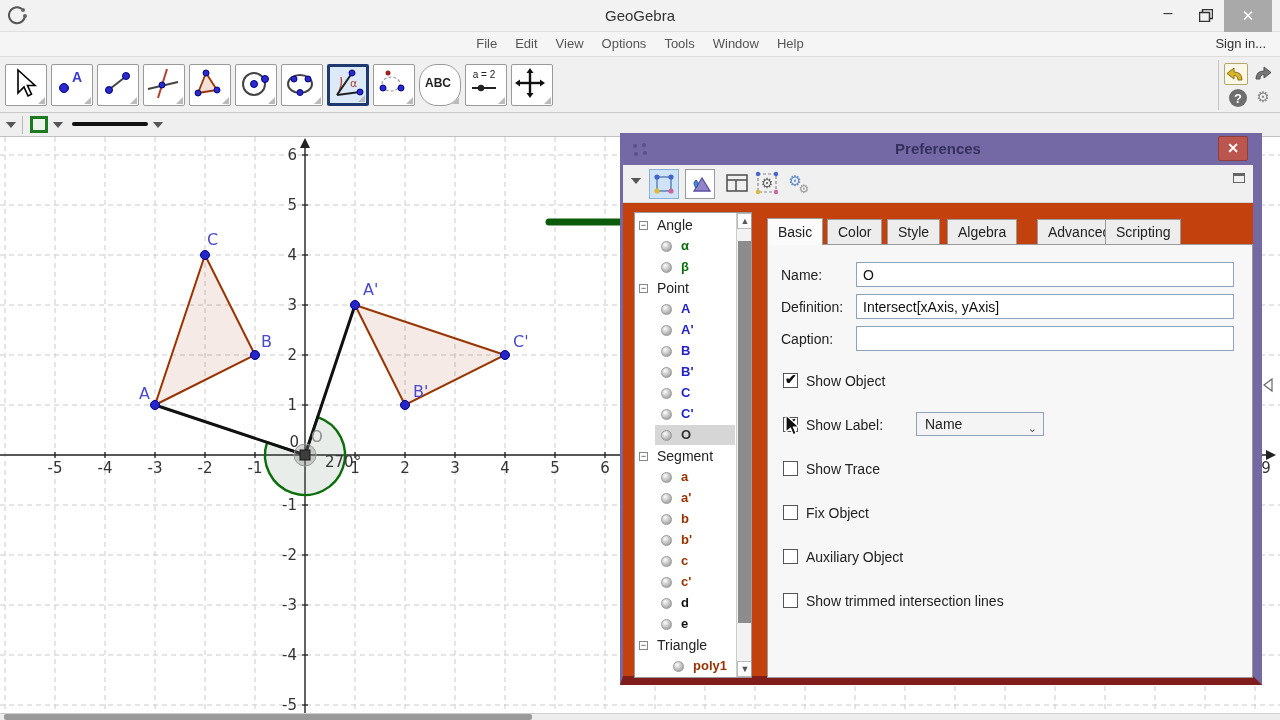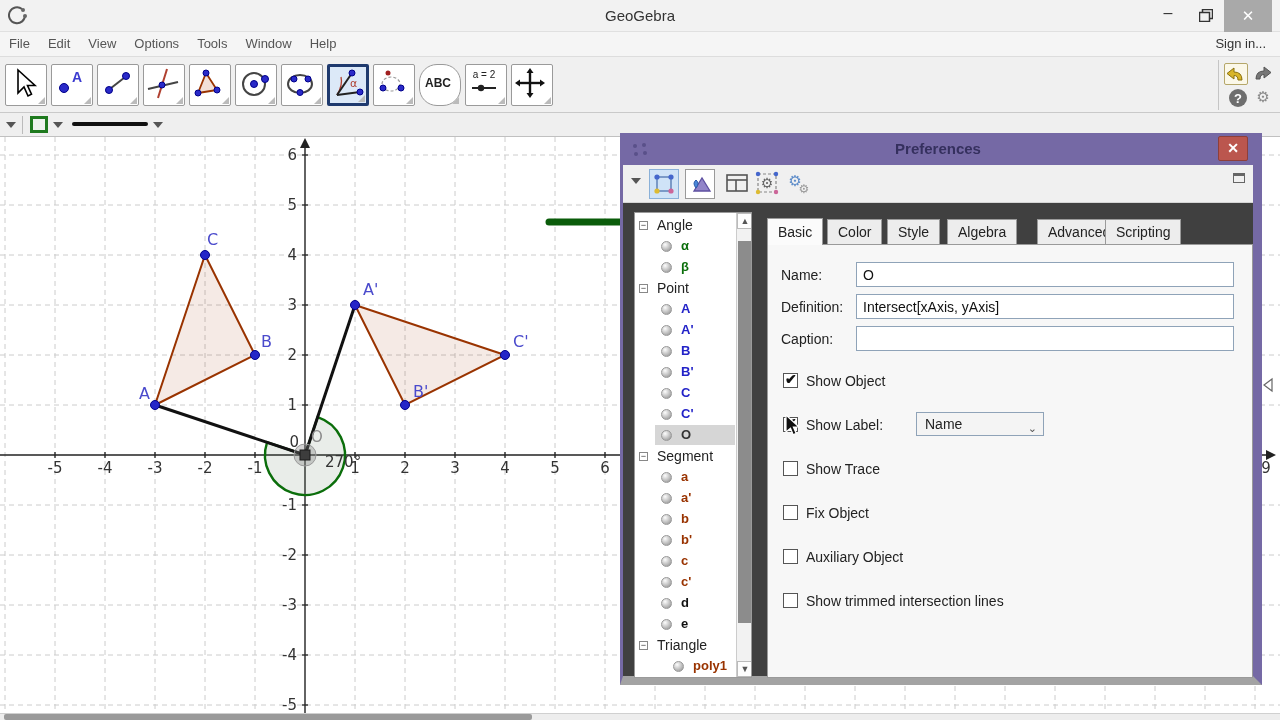--- a/index.html
+++ b/index.html
@@ -6,21 +6,21 @@
   html,body { width:1280px; height:720px; overflow:hidden;
     font-family:"Liberation Sans", sans-serif; background:#fff; }
   .abs { position:absolute; }
   
   #titlebar { left:0; top:0; width:1280px; height:32px; background:#f2f2f2; border-bottom:1px solid #e0e0e0; }
   #app-title { width:100%; text-align:center; line-height:32px; font-size:15px; color:#333; }
   .winbtn { top:0; height:32px; text-align:center; color:#333; }
   #btn-min { left:1150px; width:36px; font-size:16px; line-height:26px; }
   #btn-max { left:1188px; width:36px; padding-top:8px; }
   #btn-close-win { left:1224px; width:48px; background:#a9a9a9; color:#fff; font-size:15px; line-height:32px; }
-  #menubar { left:0; top:32px; width:1280px; height:25px; background:#f5f5f5; border-bottom:1px solid #ddd; }
+  #menubar { left:0; top:32px; width:1280px; height:25px; background:#f5f5f5; border-bottom:1px solid #ddd;text-align:center; }
   .menu-item { display:inline-block; padding:4px 9px; font-size:13px; color:#555; }
   #sign-in { right:14px; top:36px; font-size:13px; color:#333; }
   
   #toolbar { left:0; top:57px; width:1280px; height:56px; background:#f0f0f0; border-bottom:1px solid #c9c9c9; }
   .tool { position:absolute; top:7px; width:42px; height:42px; background:#fff; border:1px solid #9a9a9a; border-radius:2px; }
   .tool.selected { border:3px solid #1f3a6e; background:#dce9f8; }
   .tool .dd { position:absolute; right:1px; bottom:1px; width:0; height:0;
     border-left:7px solid transparent; border-bottom:7px solid #bbb; }
   #quick-sep { left:1218px; top:60px; width:0; height:50px; border-left:1px solid #c5c5c5; }
   .qbtn { position:absolute; width:24px; height:22px; }
@@ -33,22 +33,22 @@
   #sb-dd1 { left:6px; top:9px; } #sb-sep { left:22px; top:3px; width:0; height:18px; border-left:1px solid #bbb; }
   #sb-swatch { left:30px; top:3px; width:18px; height:17px; border:3px solid #1e7a1e; background:#edf2ed; }
   #sb-dd2 { left:53px; top:9px; }
   #sb-line { left:72px; top:9px; width:76px; height:4px; background:#111; border-radius:2px; }
   #sb-dd3 { left:153px; top:9px; }
   
   #graphics { left:0; top:137px; width:1280px; height:576px; background:#fff; }
   #hscroll { left:0; top:713px; width:1280px; height:7px; background:#ededed; border-top:1px solid #d0d0d0; }
   #hthumb { left:4px; top:714px; width:528px; height:6px; background:#9a9a9a; border-radius:2px; }
   
-  #dialog { left:620px; top:133px; width:642px; height:552px; background:#404040;
-    border-left:3px solid #7569a5; border-right:9px solid #7569a5; border-bottom:9px solid #a3a3a3; }
+  #dialog { left:620px; top:133px; width:642px; height:552px; background:#c2410c;
+    border-left:3px solid #7569a5; border-right:9px solid #7569a5; border-bottom:9px solid #7f1d1d; }
   #dlg-titlebar { left:0; top:0; width:630px; height:32px; background:#7569a5; }
   #dlg-title { width:100%; text-align:center; line-height:32px; font-size:15px; color:#35305e; font-weight:bold; }
   #dlg-close { left:595px; top:3px; width:30px; height:25px; background:#bb564e; border:1px solid #8e3f3a;
     color:#fff; font-size:14px; font-weight:bold; text-align:center; line-height:23px; border-radius:2px; }
   #dlg-toolbar { left:0; top:32px; width:630px; height:38px; background:#f0f0f0; border-bottom:1px solid #d5d5d5; }
   .dtool { position:absolute; top:4px; width:30px; height:30px; }
   .dtool.sel { background:#cfe3f7; border:1px solid #8ab0d8; }
   .dtool.boxed { border:1px solid #9a9a9a; background:#fff; }
   #dlg-restore { right:8px; top:8px; width:12px; height:10px; border:1px solid #666; border-top:3px solid #666; }
   

